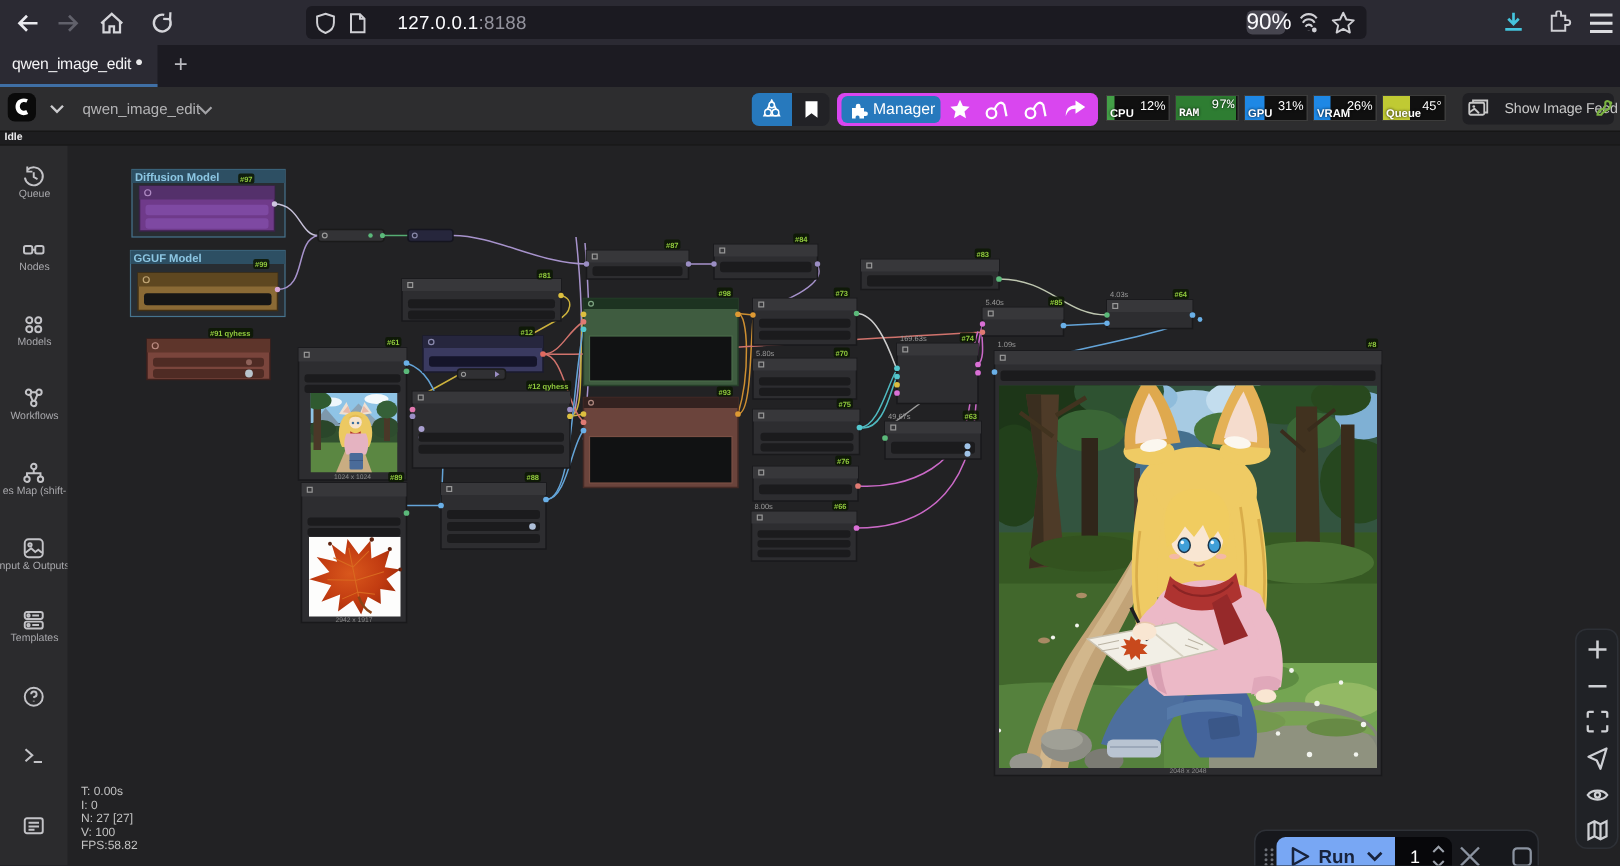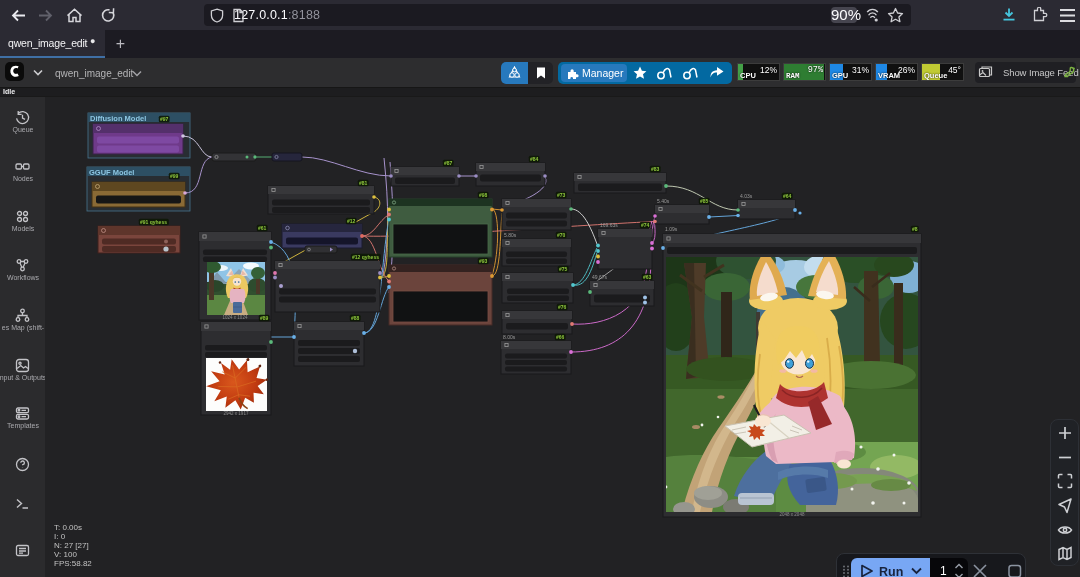--- a/index.html
+++ b/index.html
@@ -3,21 +3,21 @@
 <meta charset="utf-8">
 <style>
   * { margin:0; padding:0; box-sizing:border-box; }
   html,body { width:1080px; height:577px; overflow:hidden; background:#222224;
     font-family:"Liberation Sans", sans-serif; }
   .abs { position:absolute; }
   #stage { position:relative; width:1080px; height:577px; }
   
   #bbar { left:0; top:0; width:1080px; height:30px; background:#2b2a33; z-index:10; }
   #urlbar { left:204px; top:4px; width:707px; height:22px; background:#1b1a21; border-radius:4px; }
-  #urltext { left:234px; top:8px; font-size:12.5px; color:#fbfbfe; letter-spacing:0.2px; }
+  #urltext { left:265px; top:8px; font-size:12.5px; color:#fbfbfe; letter-spacing:0.2px; }
   #urltext span { color:#92929c; }
   #zoombadge { left:831px; top:7px; width:26px; height:16px; background:#46454f; border-radius:4px;
      color:#fbfbfe; font-size:15px; text-align:center; line-height:16px; }
   
   #tabrow { left:0; top:30px; width:1080px; height:28px; background:#1c1b22; z-index:10; }
   #tab1 { left:0; top:0; width:105px; height:28px; background:#2b2a33; border-bottom:2px solid #3f6fa5; }
   #tab1 .t { position:absolute; left:8px; top:7px; font-size:10.5px; letter-spacing:-0.2px; color:#f3f3f5; }
   #tab1 .d { position:absolute; left:90px; top:6px; font-size:9px; color:#e8e8ea; }
   #tabplus { left:112px; top:5px; width:17px; height:17px; color:#b9b9bf; font-size:16px; line-height:17px; text-align:center; }
   
@@ -654,21 +654,21 @@
       <div class="abs" style="left:0;top:0;width:27px;height:22px;background:#2779bd;"></div>
       <svg class="abs" style="left:6px;top:4px" width="42" height="14" viewBox="0 0 42 14" fill="none">
         <path d="M7.5 1 L12.5 11 H2.5 Z" stroke="#fff" stroke-width="1.2"></path>
         <circle cx="5" cy="9" r="2.2" stroke="#fff" stroke-width="1" fill="#2779bd"></circle>
         <circle cx="10" cy="9" r="2.2" stroke="#fff" stroke-width="1" fill="#2779bd"></circle>
         <circle cx="7.5" cy="4" r="1.8" stroke="#fff" stroke-width="1" fill="#2779bd"></circle>
         <path d="M30 1.5 H38 V12.5 L34 9.5 L30 12.5 Z" fill="#fff"></path>
       </svg>
     </div>
 
-    <div class="abs" style="left:558px;top:4px;width:174px;height:22px;background:#0369a1;border-radius:5px;">
+    <div class="abs" style="left:558px;top:4px;width:174px;height:22px;background:#d946ef;border-radius:5px;">
       <div class="abs" style="left:3px;top:2px;width:66px;height:18px;background:#2779bd;border-radius:4px;">
         <svg class="abs" style="left:5px;top:3px" width="13" height="13" viewBox="0 0 13 13">
           <path d="M2 5 H4.5 V3.8 A1.6 1.6 0 0 1 7.7 3.8 V5 H10 V7.3 H11.1 A1.5 1.5 0 0 1 11.1 10.3 H10 V12 H7 V10.8 A1.5 1.5 0 0 0 4.4 10.8 V12 H2 Z" fill="#fff"></path>
         </svg>
         <span class="abs" style="left:21px;top:3px;font-size:10.5px;color:#fff;">Manager</span>
       </div>
       <svg class="abs" style="left:74px;top:3px" width="98" height="16" viewBox="0 0 98 16" fill="none">
         <path d="M8 1.5 L9.9 5.7 L14.4 6.2 L11 9.3 L12 13.8 L8 11.5 L4 13.8 L5 9.3 L1.6 6.2 L6.1 5.7 Z" fill="#fff"></path>
         <circle cx="29" cy="10.5" r="3.2" stroke="#fff" stroke-width="1.5"></circle>
         <path d="M31 8 C33 3 36 2.5 37.5 5 L39 12.5" stroke="#fff" stroke-width="1.5"></path>

